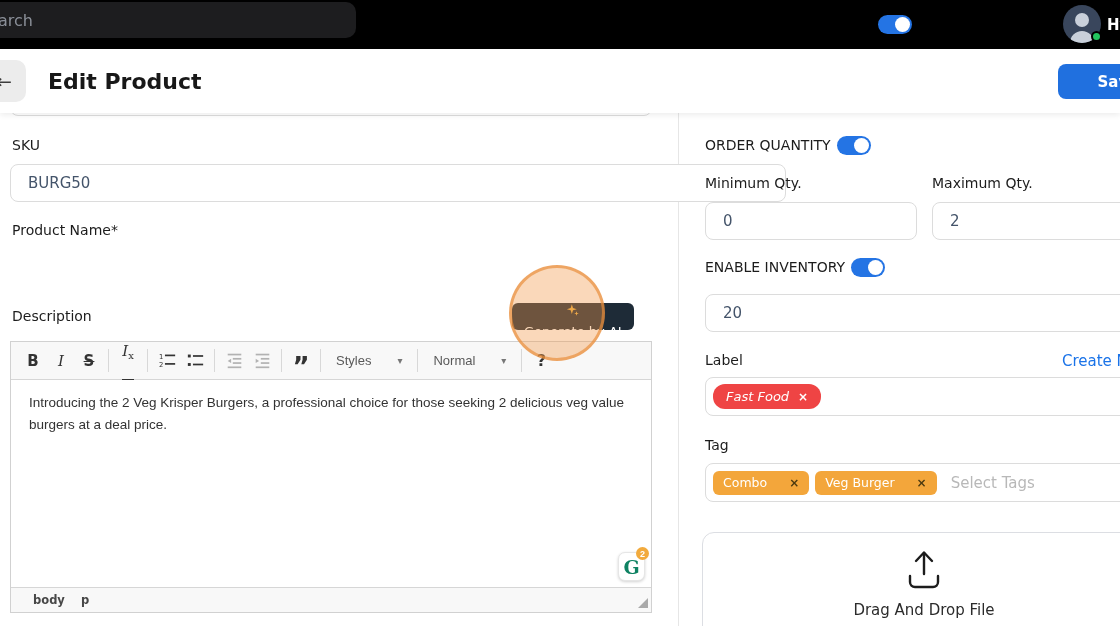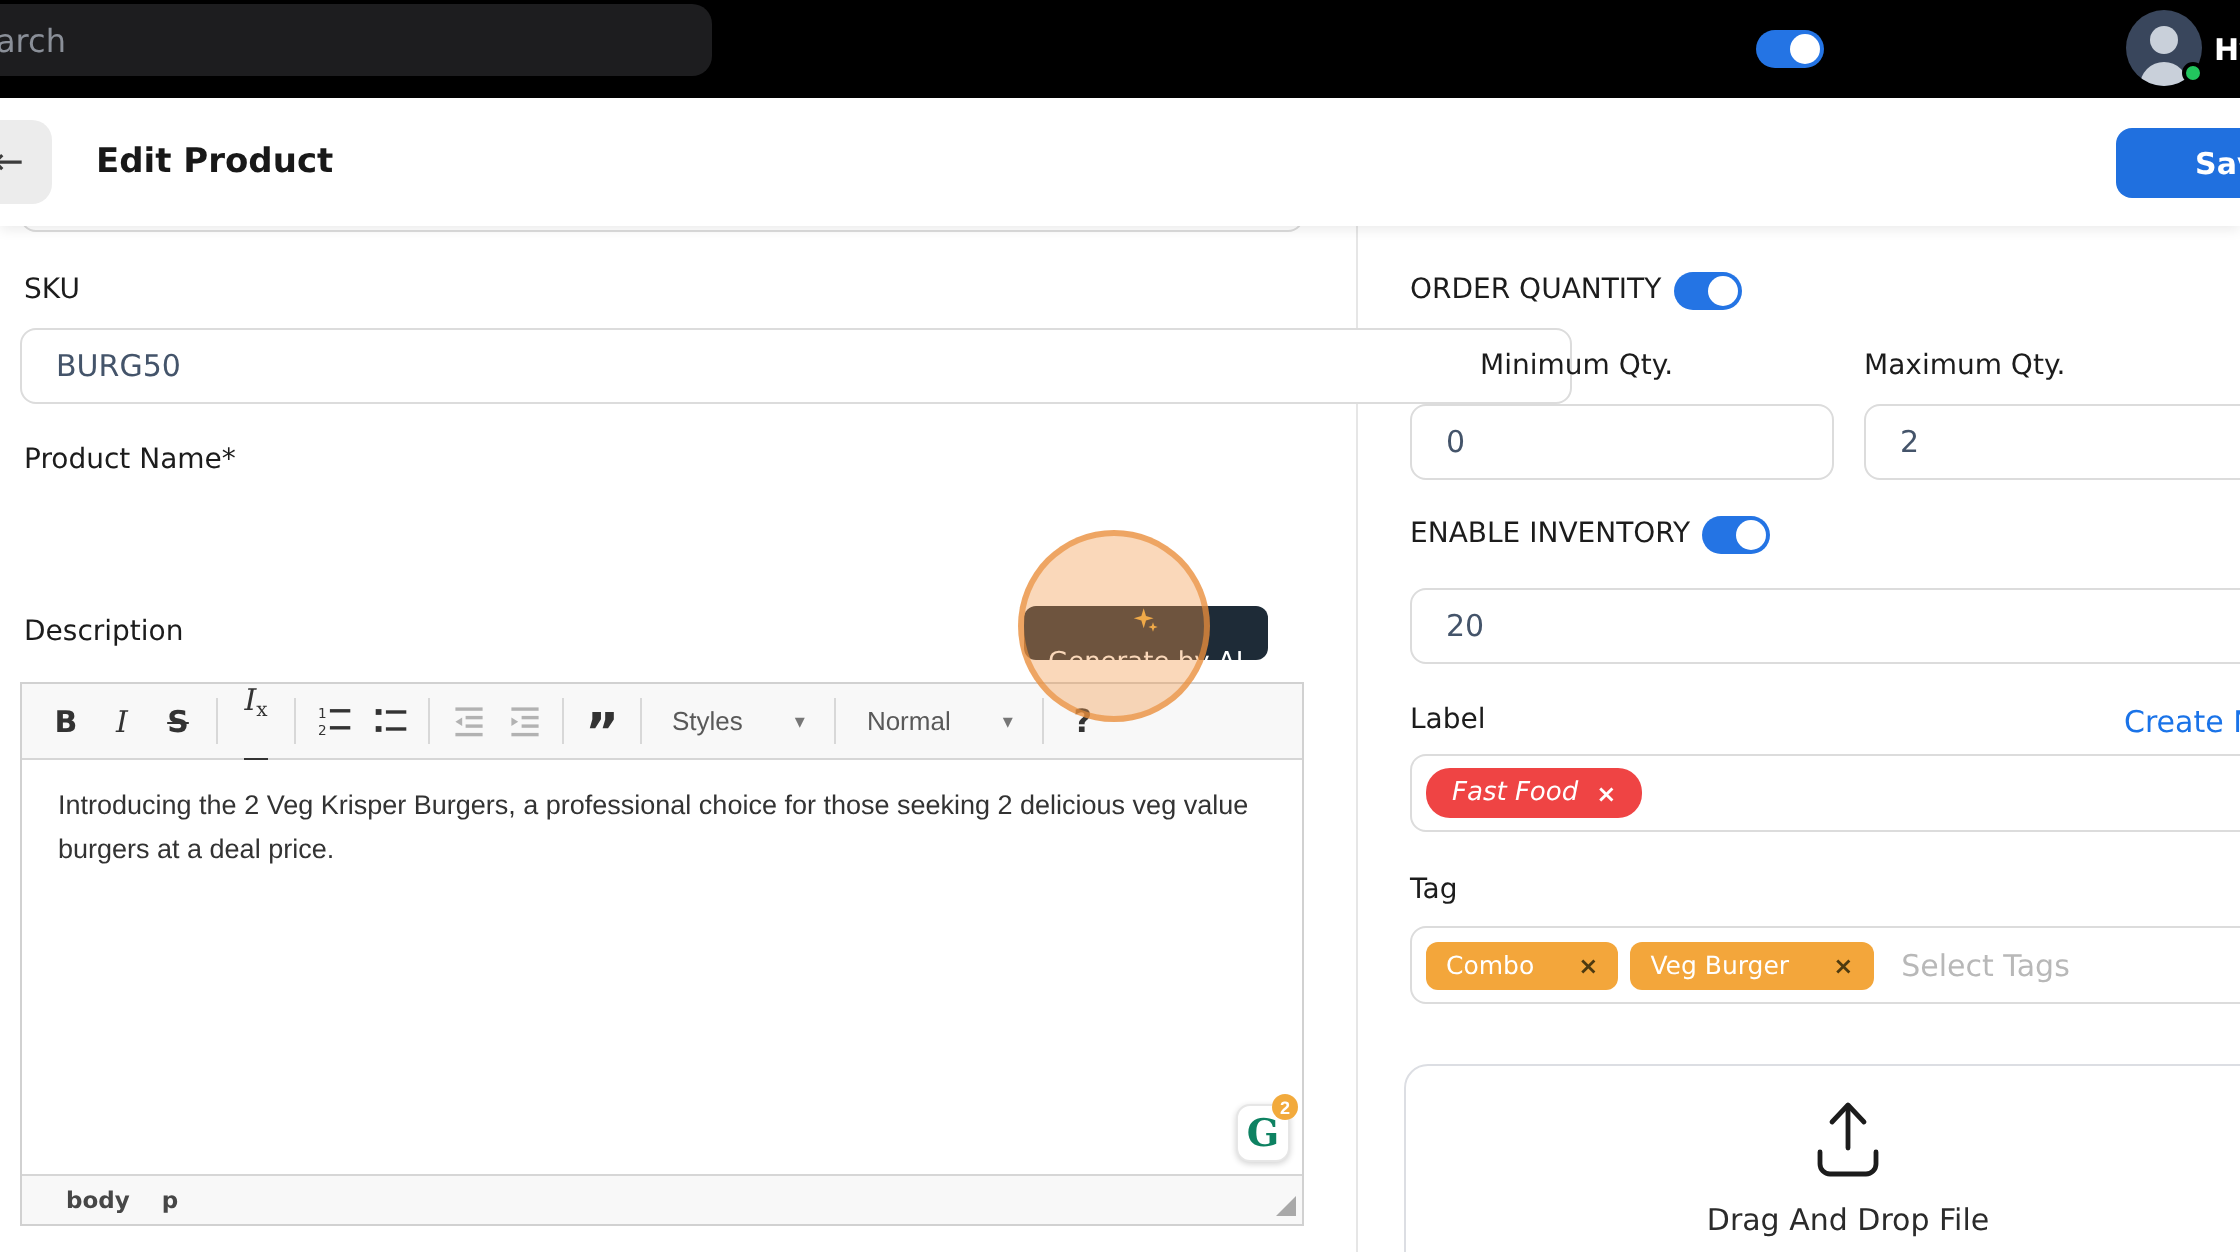--- a/index.html
+++ b/index.html
@@ -28,21 +28,21 @@
   .username { position:absolute; left:1107px; top:0; height:49px; display:flex; align-items:center;
     color:#fff; font-size:15px; font-weight:700; }
 
   
   .header { position:absolute; left:0; top:49px; width:1120px; height:64px; background:#fff;
     box-shadow:0 2px 6px rgba(0,0,0,.08); z-index:5; }
   .back-btn { position:absolute; left:-18px; top:11px; width:44px; height:42px; border-radius:10px;
     background:#ececec; display:flex; align-items:center; justify-content:center;
     font-size:19px; color:#3c3c3c; cursor:pointer; }
   .page-title { position:absolute; left:48px; top:0; height:64px; display:flex; align-items:center;
-    font-size:17px; font-weight:600; color:#181818;text-align:center; }
+    font-size:22px; font-weight:600; color:#181818;text-align:center; }
   .save-btn { position:absolute; left:1058px; top:15px; width:120px; height:35px; border:none;
     border-radius:8px; background:#2070df; color:#fff; font-family:"DejaVu Sans",sans-serif;
     font-size:15px; font-weight:700; cursor:pointer; }
 
   
   .lbl { position:absolute; font-size:14px; color:#1c1c1c; }
   .inp { position:absolute; height:38px; background:#fff; border:1px solid #dcdcdc; border-radius:8px;
     font-family:"DejaVu Sans",sans-serif; font-size:15px; color:#44546a; padding:0 17px; outline:none; }
   .stub { position:absolute; height:28px; background:#fff; border:1px solid #dcdcdc; border-radius:8px; }
   .divider { position:absolute; left:678px; top:113px; width:1px; height:513px; background:#e6e6e6; }
@@ -92,21 +92,21 @@
   .ed-path { height:25px; background:#f8f8f8; border-top:1px solid #d6d6d6; display:flex;
     align-items:center; gap:16px; padding-left:22px; font-size:11.5px; font-weight:700; color:#474747;
     flex:0 0 auto; position:relative; }
   .resize-handle { position:absolute; right:3px; bottom:4px; width:0; height:0;
     border-left:10px solid transparent; border-bottom:10px solid #a9a9a9; cursor:nwse-resize; }
 
   
   .stub-right { left:705px; top:85px; width:460px; }
   .oq-lbl  { left:705px; top:137px; }
   .oq-toggle { position:absolute; left:837px; top:136px; }
-  .min-lbl { left:740px; top:175px; }
+  .min-lbl { left:705px; top:175px; }
   .max-lbl { left:932px; top:175px; }
   .min-inp { left:705px; top:202px; width:212px; }
   .max-inp { left:932px; top:202px; width:233px; }
   .ei-lbl  { left:705px; top:259px; }
   .ei-toggle { position:absolute; left:851px; top:258px; }
   .inv-inp { left:705px; top:294px; width:460px; }
   .label-lbl { left:705px; top:352px; }
   .create-link { position:absolute; left:1062px; top:352px; font-size:15px; color:#1a73e8;
     cursor:pointer; white-space:nowrap; }
   .select-box { position:absolute; height:39px; background:#fff; border:1px solid #dcdcdc;

